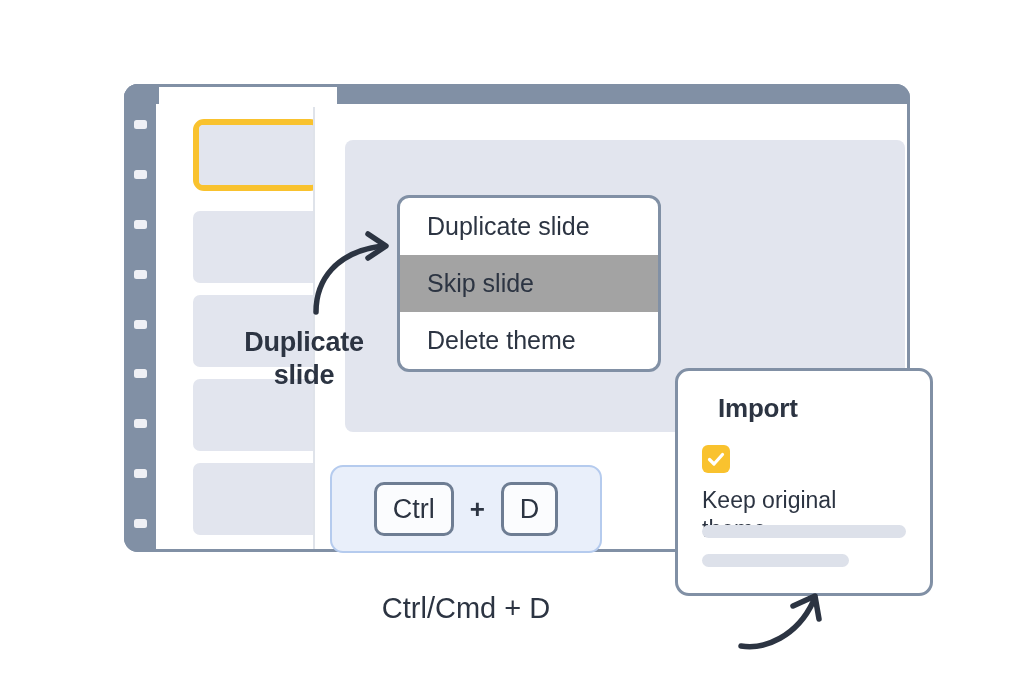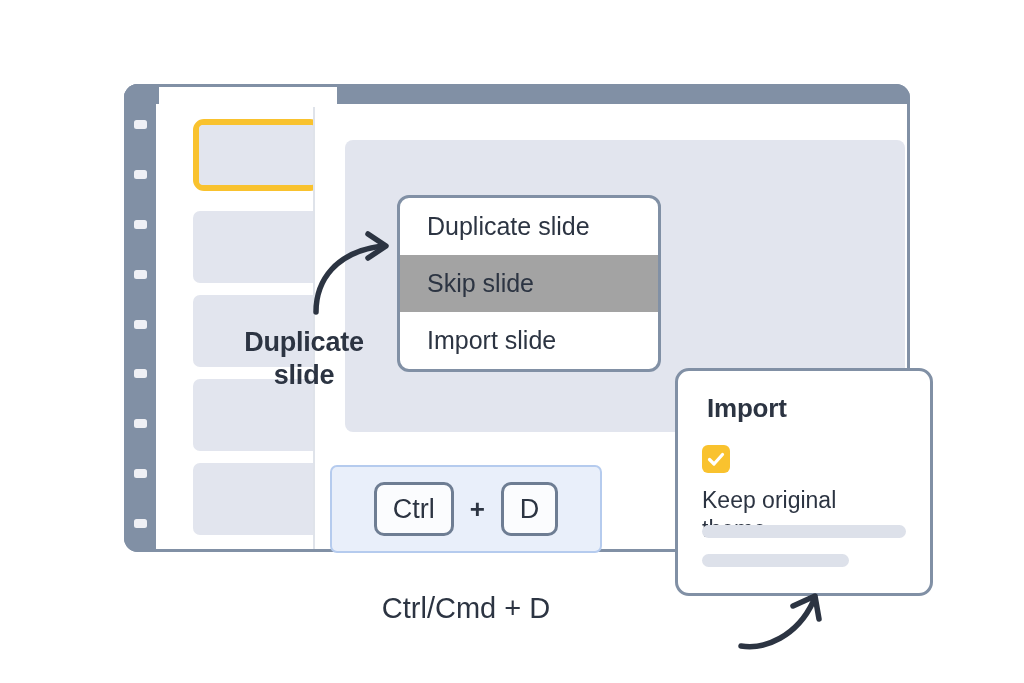--- a/index.html
+++ b/index.html
@@ -203,21 +203,21 @@
   
   .shortcut-box {
     position: absolute;
     left: 330px;
     top: 465px;
     width: 272px;
     height: 88px;
     box-sizing: border-box;
     background: #e9effa;
     border: 2px solid #b5cbee;
-    border-radius: 7px;
+    border-radius: 13px;
     display: flex;
     align-items: center;
     justify-content: center;
     gap: 14px;
   }
   .key {
     min-width: 46px;
     height: 54px;
     padding: 0 16px;
     box-sizing: border-box;
@@ -256,21 +256,21 @@
     box-sizing: border-box;
     background: #ffffff;
     border: 3px solid #8190a5;
     border-radius: 14px;
     padding: 22px 24px 0 24px;
   }
   .import-title {
     font-size: 26px;
     font-weight: bold;
     color: #2c3442;
-    margin: 0 0 18px 5px;
+    margin: 0 0 18px 16px;
     letter-spacing: -0.2px;
   }
   .import-check-row {
     display: flex;
     align-items: flex-start;
     gap: 13px;
     flex-direction: column;
   }
   .checkbox {
     flex: none;
@@ -342,21 +342,21 @@
     <div class="sidebar-divider"></div>
 
     <div class="canvas">
       <div class="canvas-slide"></div>
     </div>
   </div>
 
   <div class="context-menu">
     <div class="menu-item">Duplicate slide</div>
     <div class="menu-item highlight">Skip slide</div>
-    <div class="menu-item">Import slide</div>
+    <div class="menu-item">Delete theme</div>
   </div>
 
   <div class="callout-dup">Duplicate slide</div>
 
   <svg class="arrow-svg" id="arrow-to-menu" width="100" height="90" viewBox="0 0 100 90">
     <path d="M16 84 C 16 52, 36 24, 82 18" fill="none" stroke="#2c3442" stroke-width="5.5" stroke-linecap="round"></path>
     <path d="M68 6 L86 18 L68 30" fill="none" stroke="#2c3442" stroke-width="5.5" stroke-linecap="round" stroke-linejoin="round"></path>
   </svg>
 
   <div class="shortcut-box">

